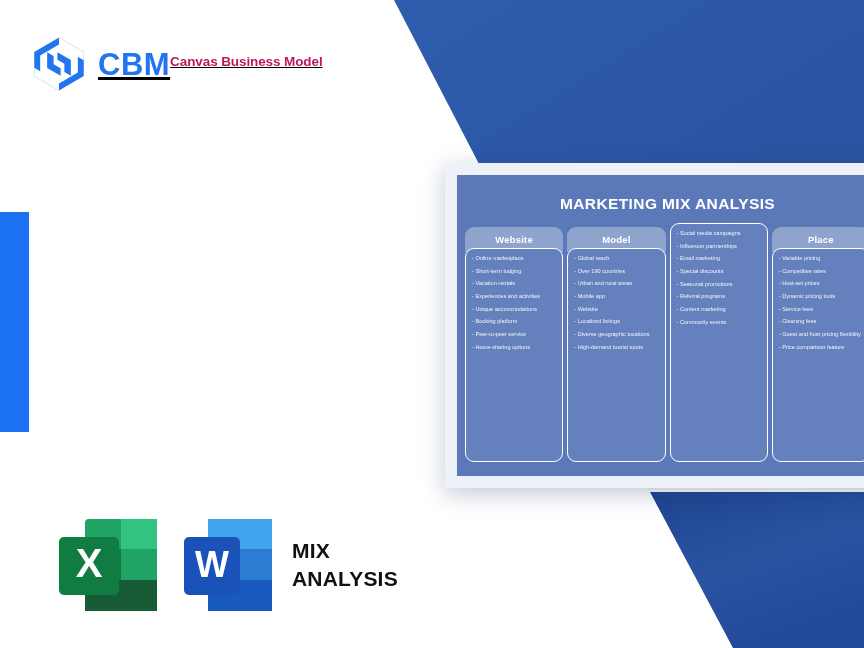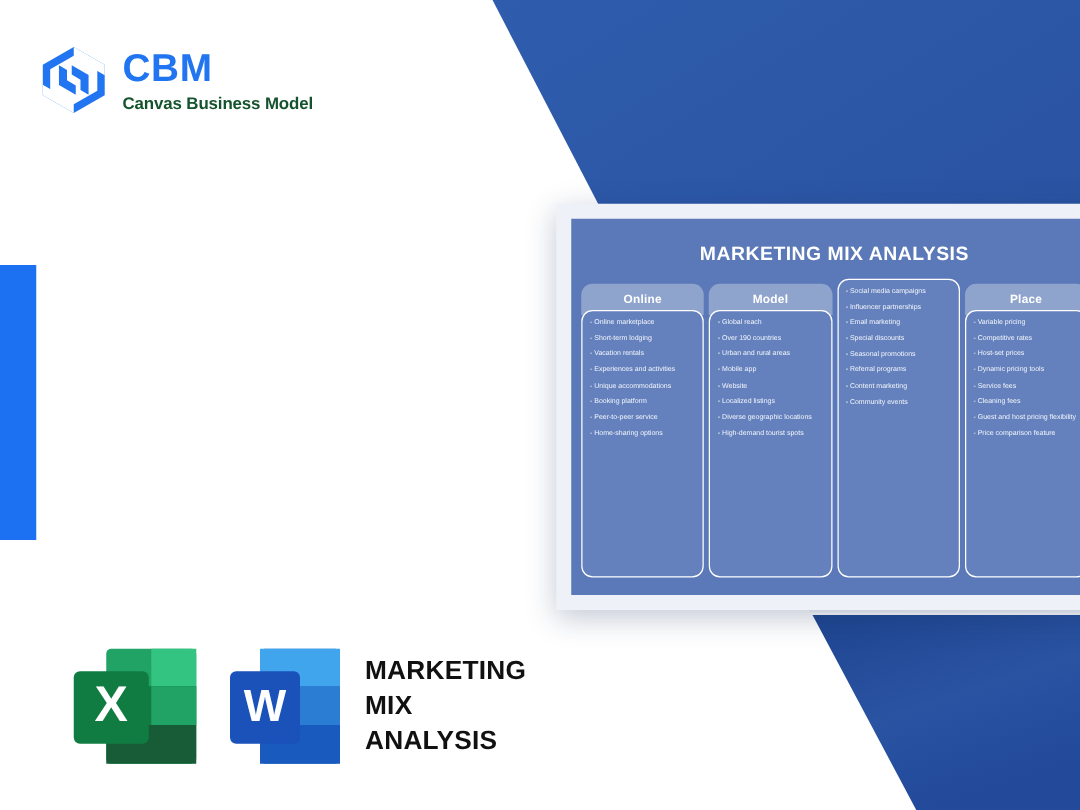--- a/index.html
+++ b/index.html
@@ -16,27 +16,27 @@
 
   
   .accent-bar{
     position:absolute;left:0;top:212px;width:29px;height:220px;
     background:#1b71f2;
   }
 
   
   .logo-wrap{position:absolute;left:32px;top:36px;display:flex;align-items:center;gap:12px;}
   .logo-mark{width:54px;height:56px;display:block;}
-  .logo-text{display:flex;flex-direction:column;line-height:1;}
+  .logo-text{display:flex;flex-direction:row;line-height:1;text-decoration:underline;}
   .logo-title{
     font-size:31px;font-weight:bold;color:#2175f0;letter-spacing:.5px;
     font-family:"Liberation Sans",sans-serif;
   }
   .logo-sub{
-    font-size:13.5px;font-weight:bold;color:#14532d;margin-top:6px;letter-spacing:-.1px;
+    font-size:13.5px;font-weight:bold;color:#be185d;margin-top:6px;letter-spacing:-.1px;
     font-family:"Liberation Sans",sans-serif;
   }
 
   
   .headline{
     position:absolute;left:57px;top:258px;width:400px;
     font-size:43px;font-weight:bold;color:#0a0a0a;line-height:1.16;
     letter-spacing:-.4px;
     font-family:"Liberation Sans",sans-serif;
   }
@@ -174,33 +174,32 @@
       <rect x="26" y="4" width="64" height="92" rx="4" fill="#2b7cd3"></rect>
       <rect x="26" y="4" width="64" height="30" fill="#41a5ee"></rect>
       <rect x="26" y="34" width="64" height="31" fill="#2b7cd3"></rect>
       <rect x="26" y="65" width="64" height="31" fill="#185abd"></rect>
       <rect x="2" y="22" width="56" height="58" rx="5" fill="#2b5797" opacity="0"></rect>
       <rect x="2" y="22" width="56" height="58" rx="5" fill="#1a52ba"></rect>
       <text x="30" y="62" font-family="Liberation Sans, sans-serif" font-size="36" font-weight="bold" fill="#ffffff" text-anchor="middle">W</text>
     </svg>
 
     <div class="files-label">
-      <span>MARKETING</span>
       <span>MIX</span>
       <span>ANALYSIS</span>
     </div>
   </div>
 
   <div class="mm-card">
     <div class="mm-inner">
       <div class="mm-title">MARKETING MIX ANALYSIS</div>
       <div class="mm-cols">
 
         <div class="mm-col">
-          <div class="mm-col-head">Online</div>
+          <div class="mm-col-head">Website</div>
           <div class="mm-col-body">
             <div class="mm-item">- Online marketplace</div>
             <div class="mm-item">- Short-term lodging</div>
             <div class="mm-item">- Vacation rentals</div>
             <div class="mm-item">- Experiences and activities</div>
             <div class="mm-item">- Unique accommodations</div>
             <div class="mm-item">- Booking platform</div>
             <div class="mm-item">- Peer-to-peer service</div>
             <div class="mm-item">- Home-sharing options</div>
           </div>

